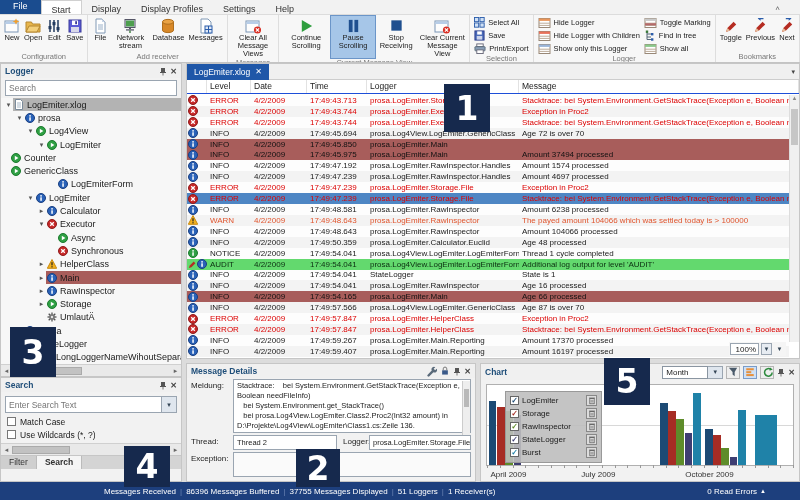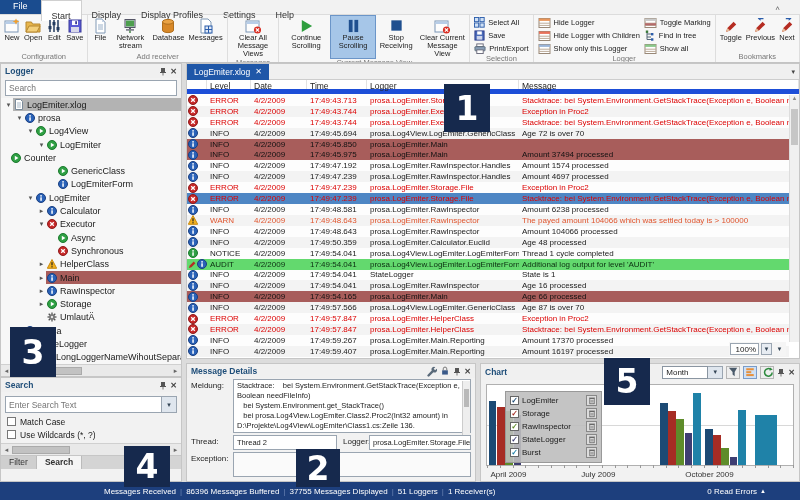--- a/index.html
+++ b/index.html
@@ -2,21 +2,21 @@
 <html><head>
 <meta charset="utf-8">
 <style>
   *{box-sizing:border-box;margin:0;padding:0}
   html,body{width:800px;height:500px;overflow:hidden}
   body{position:relative;font-family:"Liberation Sans",sans-serif;font-size:9px;color:#1a1a1a;background:#dcdcdc}
   .ic{display:inline-flex;align-items:center;justify-content:center}
   
   #ribbon{position:absolute;left:0;top:0;width:800px;height:63px;background:#f7f7f7;border-bottom:1px solid #c4c4c4}
   #rtabs{height:15px;display:flex;background:#f2f2f2;border-bottom:1px solid #dcdcdc}
-  .rtab{padding:10px 10px;font-size:9px;color:#333;white-space:nowrap}
+  .rtab{padding:4px 10px;font-size:9px;color:#333;white-space:nowrap}
   .rtab.file{background:#1a4c8f;color:#fff;padding:1px 13px}
   .rtab.active{background:#fff;border:1px solid #d0d0d0;border-bottom:none}
   #rbody{display:flex;height:47px;overflow:hidden}
   .rgroup{display:flex;flex-direction:column;border-right:1px solid #dedede;padding:1px 2px 0}
   .rg-items{flex:1;display:flex;align-items:stretch}
   .rg-name{font-size:7.5px;color:#777;text-align:center;padding:0 3px 1px;white-space:nowrap}
   .rbtn{display:flex;flex-direction:column;align-items:center;font-size:7.5px;line-height:1.08;text-align:center;padding:1px 2px 0;color:#222;max-width:50px}
   .rbtn .ic{height:17px}
   .rbtn.sel{background:#a6c6e8;outline:1px solid #6b95c8}
   .rsmallcol{display:flex;flex-direction:column;justify-content:center;gap:1px}
@@ -48,21 +48,21 @@
   .cbox{width:9px;height:9px;background:#fff;border:1px solid #777;flex:none}
   #search-tabs{display:flex;height:14px;border-top:1px solid #c6c6c6;background:#d4d4d4}
   .stab{padding:1px 8px;font-size:8.5px;background:#cfcfcf;border-right:1px solid #bbb;color:#333}
   .stab.active{background:#f5f5f5;font-weight:bold}
   
   #msgview{position:absolute;left:186px;top:63px;width:614px;height:296px;background:#fff;border:1px solid #c6c6c6}
   #doctabs{height:16px;background:#f0f0f0;border-bottom:1px solid #cdcdcd;display:flex;align-items:center;position:relative}
   .doctab{height:16px;display:flex;align-items:center;gap:5px;background:#1f57a8;color:#fff;font-size:8.5px;padding:0 7px}
   .doctab .x{font-size:8px}
   #tablist-btn{position:absolute;right:4px;font-size:7px;color:#444}
-  #ghead{height:14px;display:flex;border-bottom:5px solid #1d4ed8;background:#fff;font-size:8.5px;color:#222}
+  #ghead{height:14px;display:flex;border-bottom:1px solid #1d4ed8;background:#fff;font-size:8.5px;color:#222}
   #ghead .gc{border-right:1px solid #e2e2e2;padding:1px 0 0 3px}
   .c-icon{width:20px;flex:none}
   .c-level{width:44px;flex:none}
   .c-date{width:56px;flex:none}
   .c-time{width:60px;flex:none}
   .c-logger{width:152px;flex:none}
   .c-msg{flex:1;min-width:0}
   #grows{position:absolute;left:0;top:31px;right:10px;bottom:0;overflow:hidden}
   .grow{height:10.92px;display:flex;align-items:center;font-size:8px;background:#fdfdfd;white-space:nowrap}
   .grow.alt{background:#f3f3f3}
@@ -516,21 +516,21 @@
    <span class="thl">
           <span class="ic">
             <svg width="10" height="10" viewBox="0 0 10 10">
               <circle cx="5" cy="5" r="4.5" fill="#2fa044" stroke="#1c7a2e"></circle>
               <path d="M3.8 2.7 L7.4 5 3.8 7.3z" fill="#fff"></path>
             </svg>
           </span>
           <span>Counter</span>
         </span>
       </div>
-      <div class="trow" style="padding-left:47px">
+      <div class="trow" style="">
    <span class="tarrow"></span>
    <span class="thl">
           <span class="ic">
             <svg width="10" height="10" viewBox="0 0 10 10">
               <circle cx="5" cy="5" r="4.5" fill="#2fa044" stroke="#1c7a2e"></circle>
               <path d="M3.8 2.7 L7.4 5 3.8 7.3z" fill="#fff"></path>
             </svg>
           </span>
           <span>GenericClass</span>
         </span>

